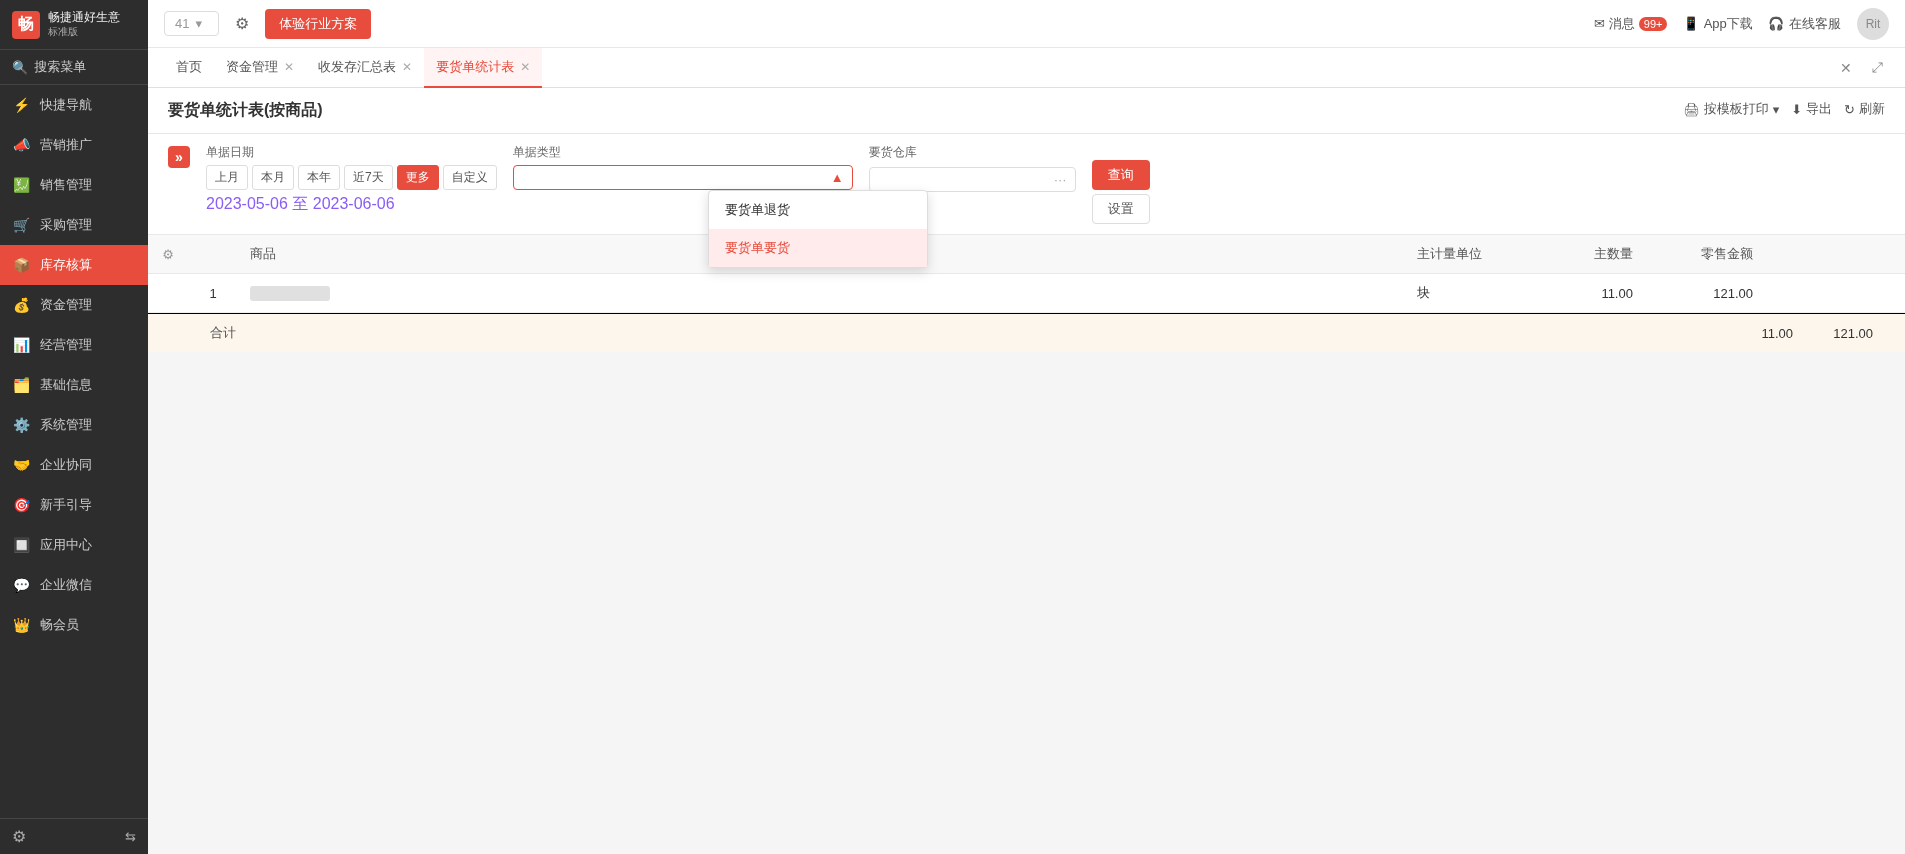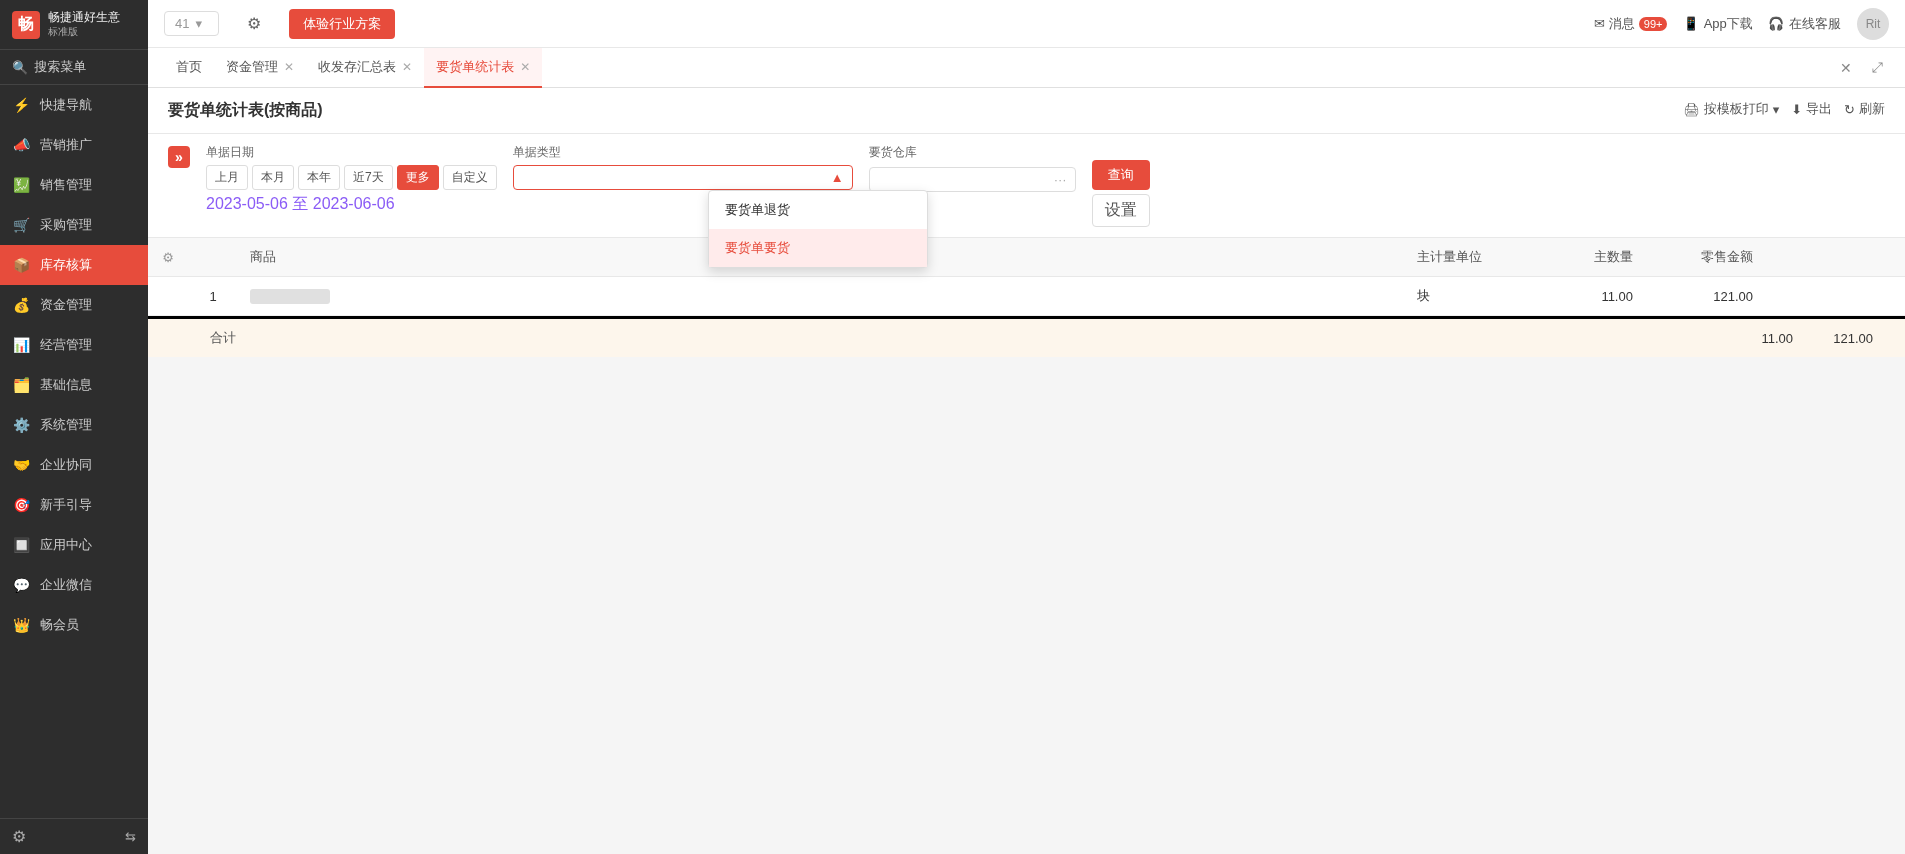--- a/index.html
+++ b/index.html
@@ -69,21 +69,21 @@
     .topbar {
       background: #fff;
       display: flex;
       align-items: center;
       justify-content: space-between;
       padding: 0 16px;
       height: 48px;
       border-bottom: 1px solid #e8e8e8;
       flex-shrink: 0;
     }
-    .topbar-left { display: flex; align-items: center; gap: 28px; }
+    .topbar-left { display: flex; align-items: center; gap: 16px; }
     .topbar-selector {
       display: flex; align-items: center; border: 1px solid #ddd;
       border-radius: 4px; padding: 4px 10px; font-size: 13px; cursor: pointer; background: #fff;
     }
     .topbar-selector span { margin-right: 6px; color: #999; }
     .topbar-settings { color: #666; cursor: pointer; font-size: 16px; }
     .topbar-btn {
       background: #e74c3c; color: white; border: none; border-radius: 4px;
       padding: 6px 14px; cursor: pointer; font-size: 13px;
     }
@@ -179,21 +179,21 @@
     .filter-warehouse-input input { border: none; outline: none; flex: 1; font-size: 13px; }
     .filter-warehouse-more { color: #aaa; cursor: pointer; }
 
     .filter-actions { display: flex; flex-direction: column; gap: 4px; margin-top: 16px; }
     .filter-query-btn {
       background: #e74c3c; color: white; border: none; border-radius: 4px;
       padding: 6px 16px; cursor: pointer; font-size: 13px;
     }
     .filter-settings-btn {
       background: #fff; color: #555; border: 1px solid #ddd; border-radius: 4px;
-      padding: 5px 5px; cursor: pointer; font-size: 16px;
+      padding: 5px 5px; cursor: pointer; font-size: 13px;
     }
 
     
     .dropdown-overlay {
       position: absolute;
       top: 56px; left: 560px;
       background: #fff;
       border: 1px solid #ddd;
       border-radius: 4px;
       box-shadow: 0 4px 12px rgba(0,0,0,0.15);
@@ -228,21 +228,21 @@
     }
     .settings-col { width: 40px; text-align: center; }
     .settings-icon { color: #999; cursor: pointer; }
 
     
     .table-footer {
       background: #fdf6ec;
       padding: 10px 12px;
       display: flex;
       align-items: center;
-      border-top: 3px solid #000000;
+      border-top: 1px solid #000000;
     }
     .footer-label { width: 240px; color: #555; font-weight: 500; padding-left: 50px; }
     .footer-num { width: 100px; text-align: right; color: #333; font-weight: 500; }
     .footer-num2 { width: 100px; text-align: right; color: #333; font-weight: 500; padding-right: 20px; }
 
     .avatar {
       width: 32px; height: 32px; border-radius: 50%;
       background: #ddd; display: flex; align-items: center; justify-content: center;
       font-size: 12px; color: #888;
     }

